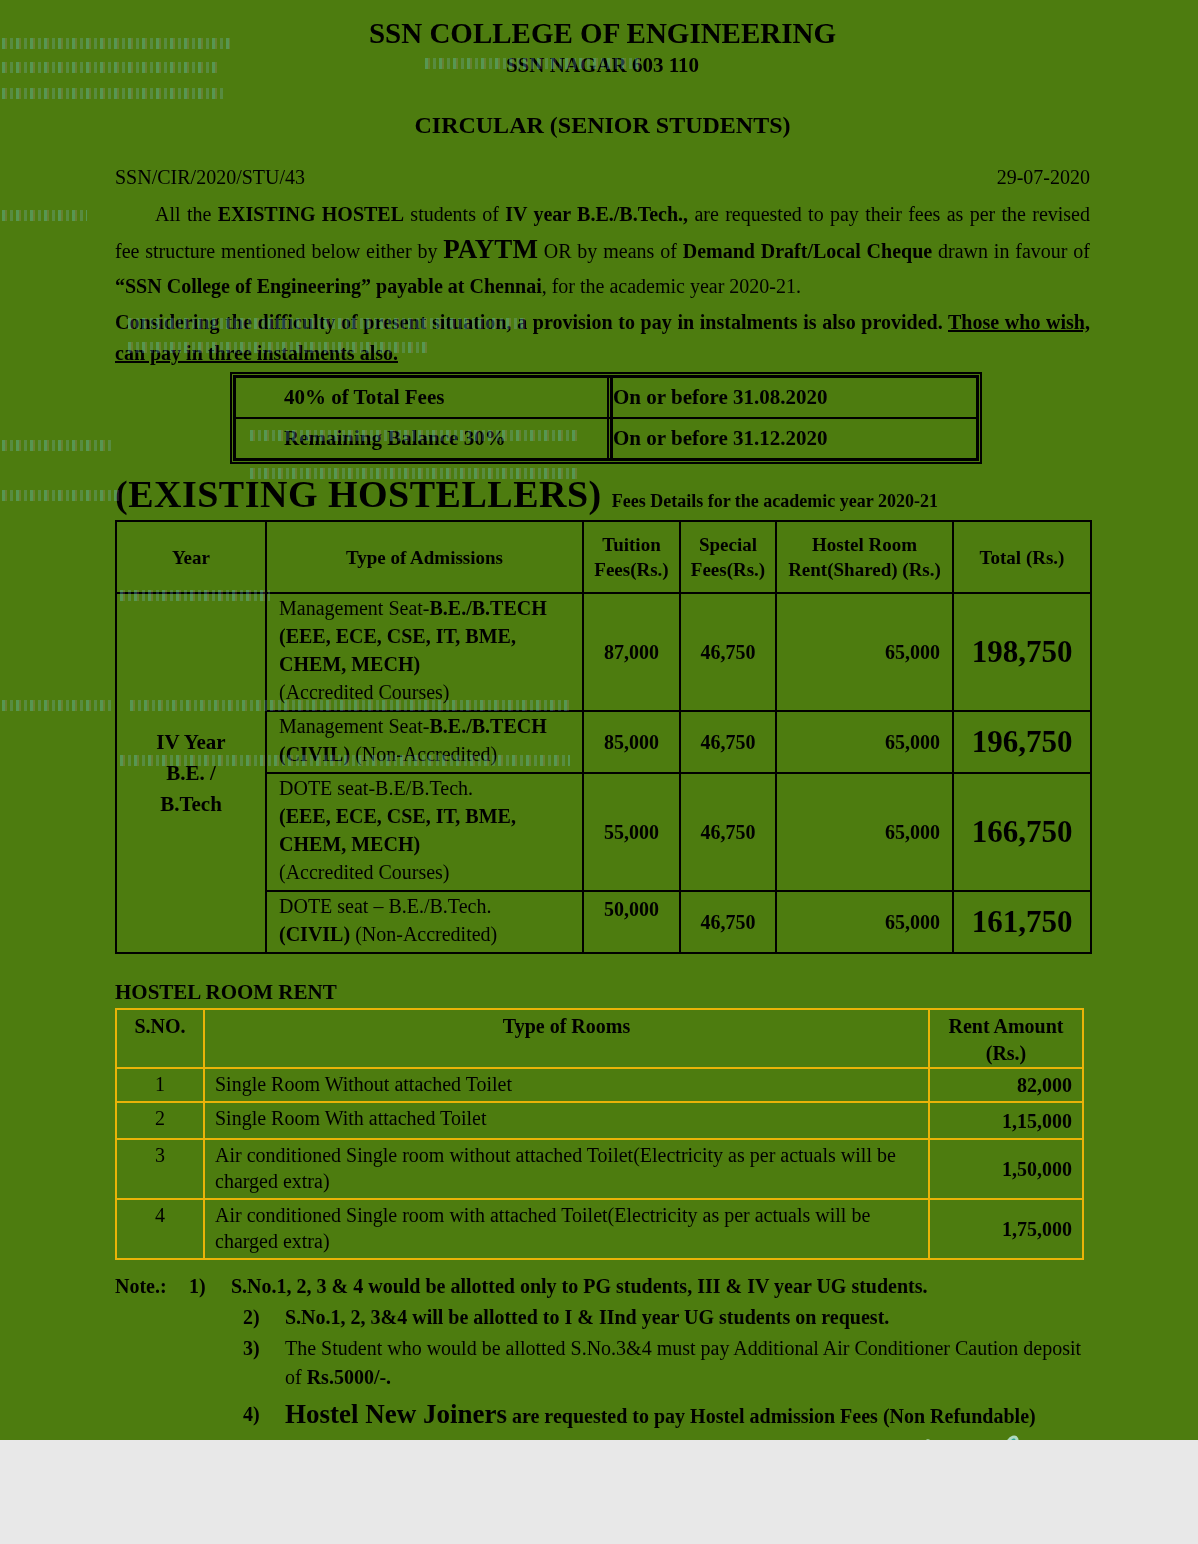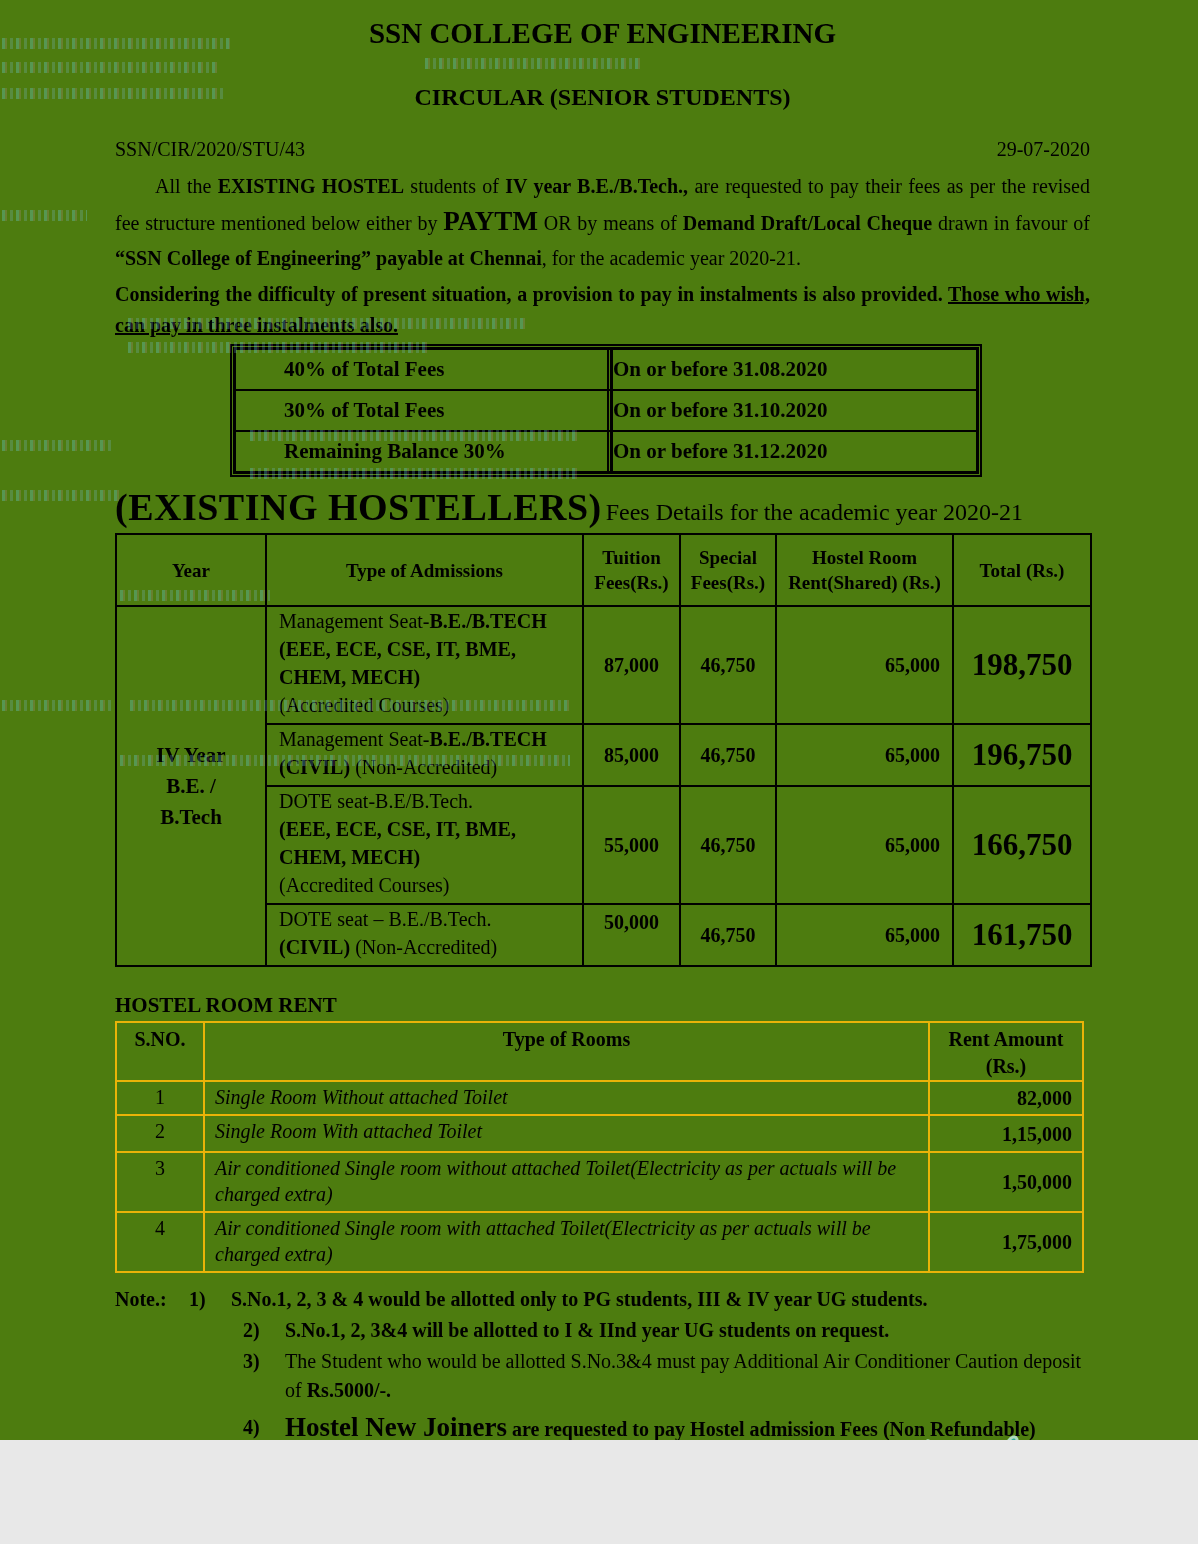--- a/index.html
+++ b/index.html
@@ -29,21 +29,21 @@
   table { border-collapse:collapse; }
   .instalments { margin:3px 0 0 115px; border-collapse:separate; border-spacing:0;
                  border:5px double #000; width:752px; }
   .instalments td { border:1px solid #000; font-weight:bold; font-size:21px; height:41px; vertical-align:middle; }
   .instalments td.portion { width:377px; padding-left:48px; border-right:5px double #000; }
   .instalments td.due { }
 
   
   .eh-head { margin-top:8px; white-space:nowrap; }
   .eh-title { font-weight:bold; font-size:38px; letter-spacing:.5px; }
-  .eh-sub   { font-weight:normal; font-size:24px; }
+  .eh-sub   { font-weight:bold; font-size:18px; margin-left:6px; }
 
   
   .fees { width:975px; table-layout:fixed; margin-top:4px; }
   .fees th, .fees td { border:2px solid #000; }
   .fees th { font-size:19px; font-weight:bold; line-height:25px; height:72px; vertical-align:middle; padding:2px; }
   .fees .year-cell { font-weight:bold; font-size:21px; text-align:center; line-height:31px; vertical-align:middle; }
   .fees .type-cell { font-size:20px; line-height:28px; padding:0 6px 4px 12px; vertical-align:middle; }
   .fees .type-cell .b { font-weight:bold; }
   .fees .num   { font-weight:bold; font-size:20px; text-align:center; vertical-align:middle; }
   .fees .num-r { font-weight:bold; font-size:20px; text-align:right; padding-right:12px; vertical-align:middle; }
@@ -52,21 +52,21 @@
   .fees tr.r1 { height:110px; } .fees tr.r2 { height:58px; }
   .fees tr.r3 { height:100px; } .fees tr.r4 { height:58px; }
 
   
   .rent-title { font-weight:bold; font-size:21px; margin-top:26px; }
   .rent { width:967px; table-layout:fixed; margin-top:3px; }
   .rent th, .rent td { border:2px solid #eab308;margin-top:48px; }
   .rent th { font-size:20px; font-weight:bold; line-height:27px; height:58px; vertical-align:top; padding-top:3px; }
   .rent td { font-size:20px; line-height:26px; }
   .rent .no   { text-align:center; vertical-align:top; padding-top:2px; }
-  .rent .type { padding:2px 10px 4px 10px; vertical-align:top;font-style:italic; }
+  .rent .type { padding:2px 10px 4px 10px; vertical-align:top; }
   .rent .amt  { font-weight:bold; text-align:right; padding-right:10px; vertical-align:middle; }
   .rent tr.h1 { height:31px; } .rent tr.h2 { height:37px; }
   .rent tr.h3 { height:54px; } .rent tr.h4 { height:54px; }
 
   
   .notes { margin-top:12px; font-size:20px; }
   .note-line { display:flex; line-height:29px;justify-content:space-between; }
   .note-label { font-weight:bold; width:74px; flex:0 0 74px; }
   .note-num { font-weight:bold; flex:0 0 42px; }
   .note-text { flex:1; }
@@ -105,40 +105,37 @@
   <div class="artifact" style="left:2px;  top:440px; width:110px;"></div>
   <div class="artifact" style="left:2px;  top:490px; width:120px;"></div>
   <div class="artifact" style="left:120px;top:590px; width:150px;"></div>
   <div class="artifact" style="left:2px;  top:700px; width:110px;"></div>
   <div class="artifact" style="left:130px;top:700px; width:440px;"></div>
   <div class="artifact" style="left:120px;top:755px; width:450px;"></div>
 
   <div class="content">
 
     <div class="college">SSN COLLEGE OF ENGINEERING</div>
+    <div class="address">SSN NAGAR 603 110</div>
     <div class="circular">CIRCULAR (SENIOR STUDENTS)</div>
 
     <div class="ref-row">
       <span>SSN/CIR/2020/STU/43</span>
       <span>29-07-2020</span>
     </div>
 
     <p class="intro"><span>All the </span><span class="b">EXISTING HOSTEL</span><span> students of </span><span class="b">IV year B.E./B.Tech.,</span><span> are requested to pay their fees as per the revised fee structure mentioned below either by </span><span class="paytm">PAYTM</span><span> OR by means of </span><span class="b">Demand Draft/Local Cheque</span><span> drawn in favour of </span><span class="b">“SSN College of Engineering” payable at Chennai</span><span>, for the academic year 2020-21.</span></p>
 
     <p class="consider"><span>Considering the difficulty of present situation, a provision to pay in instalments is also provided.</span> <span class="u">Those who wish, can pay in three instalments also.</span></p>
 
     <table class="instalments">
       <tbody>
         <tr>
           <td class="portion">40% of Total Fees</td>
           <td class="due">On or before 31.08.2020</td>
-        </tr>
-        <tr>
-          <td class="portion">30% of Total Fees</td>
-          <td class="due">On or before 31.10.2020</td>
         </tr>
         <tr>
           <td class="portion">Remaining Balance 30%</td>
           <td class="due">On or before 31.12.2020</td>
         </tr>
       </tbody>
     </table>
 
     <div class="eh-head">
       <span class="eh-title">(EXISTING HOSTELLERS)</span>

